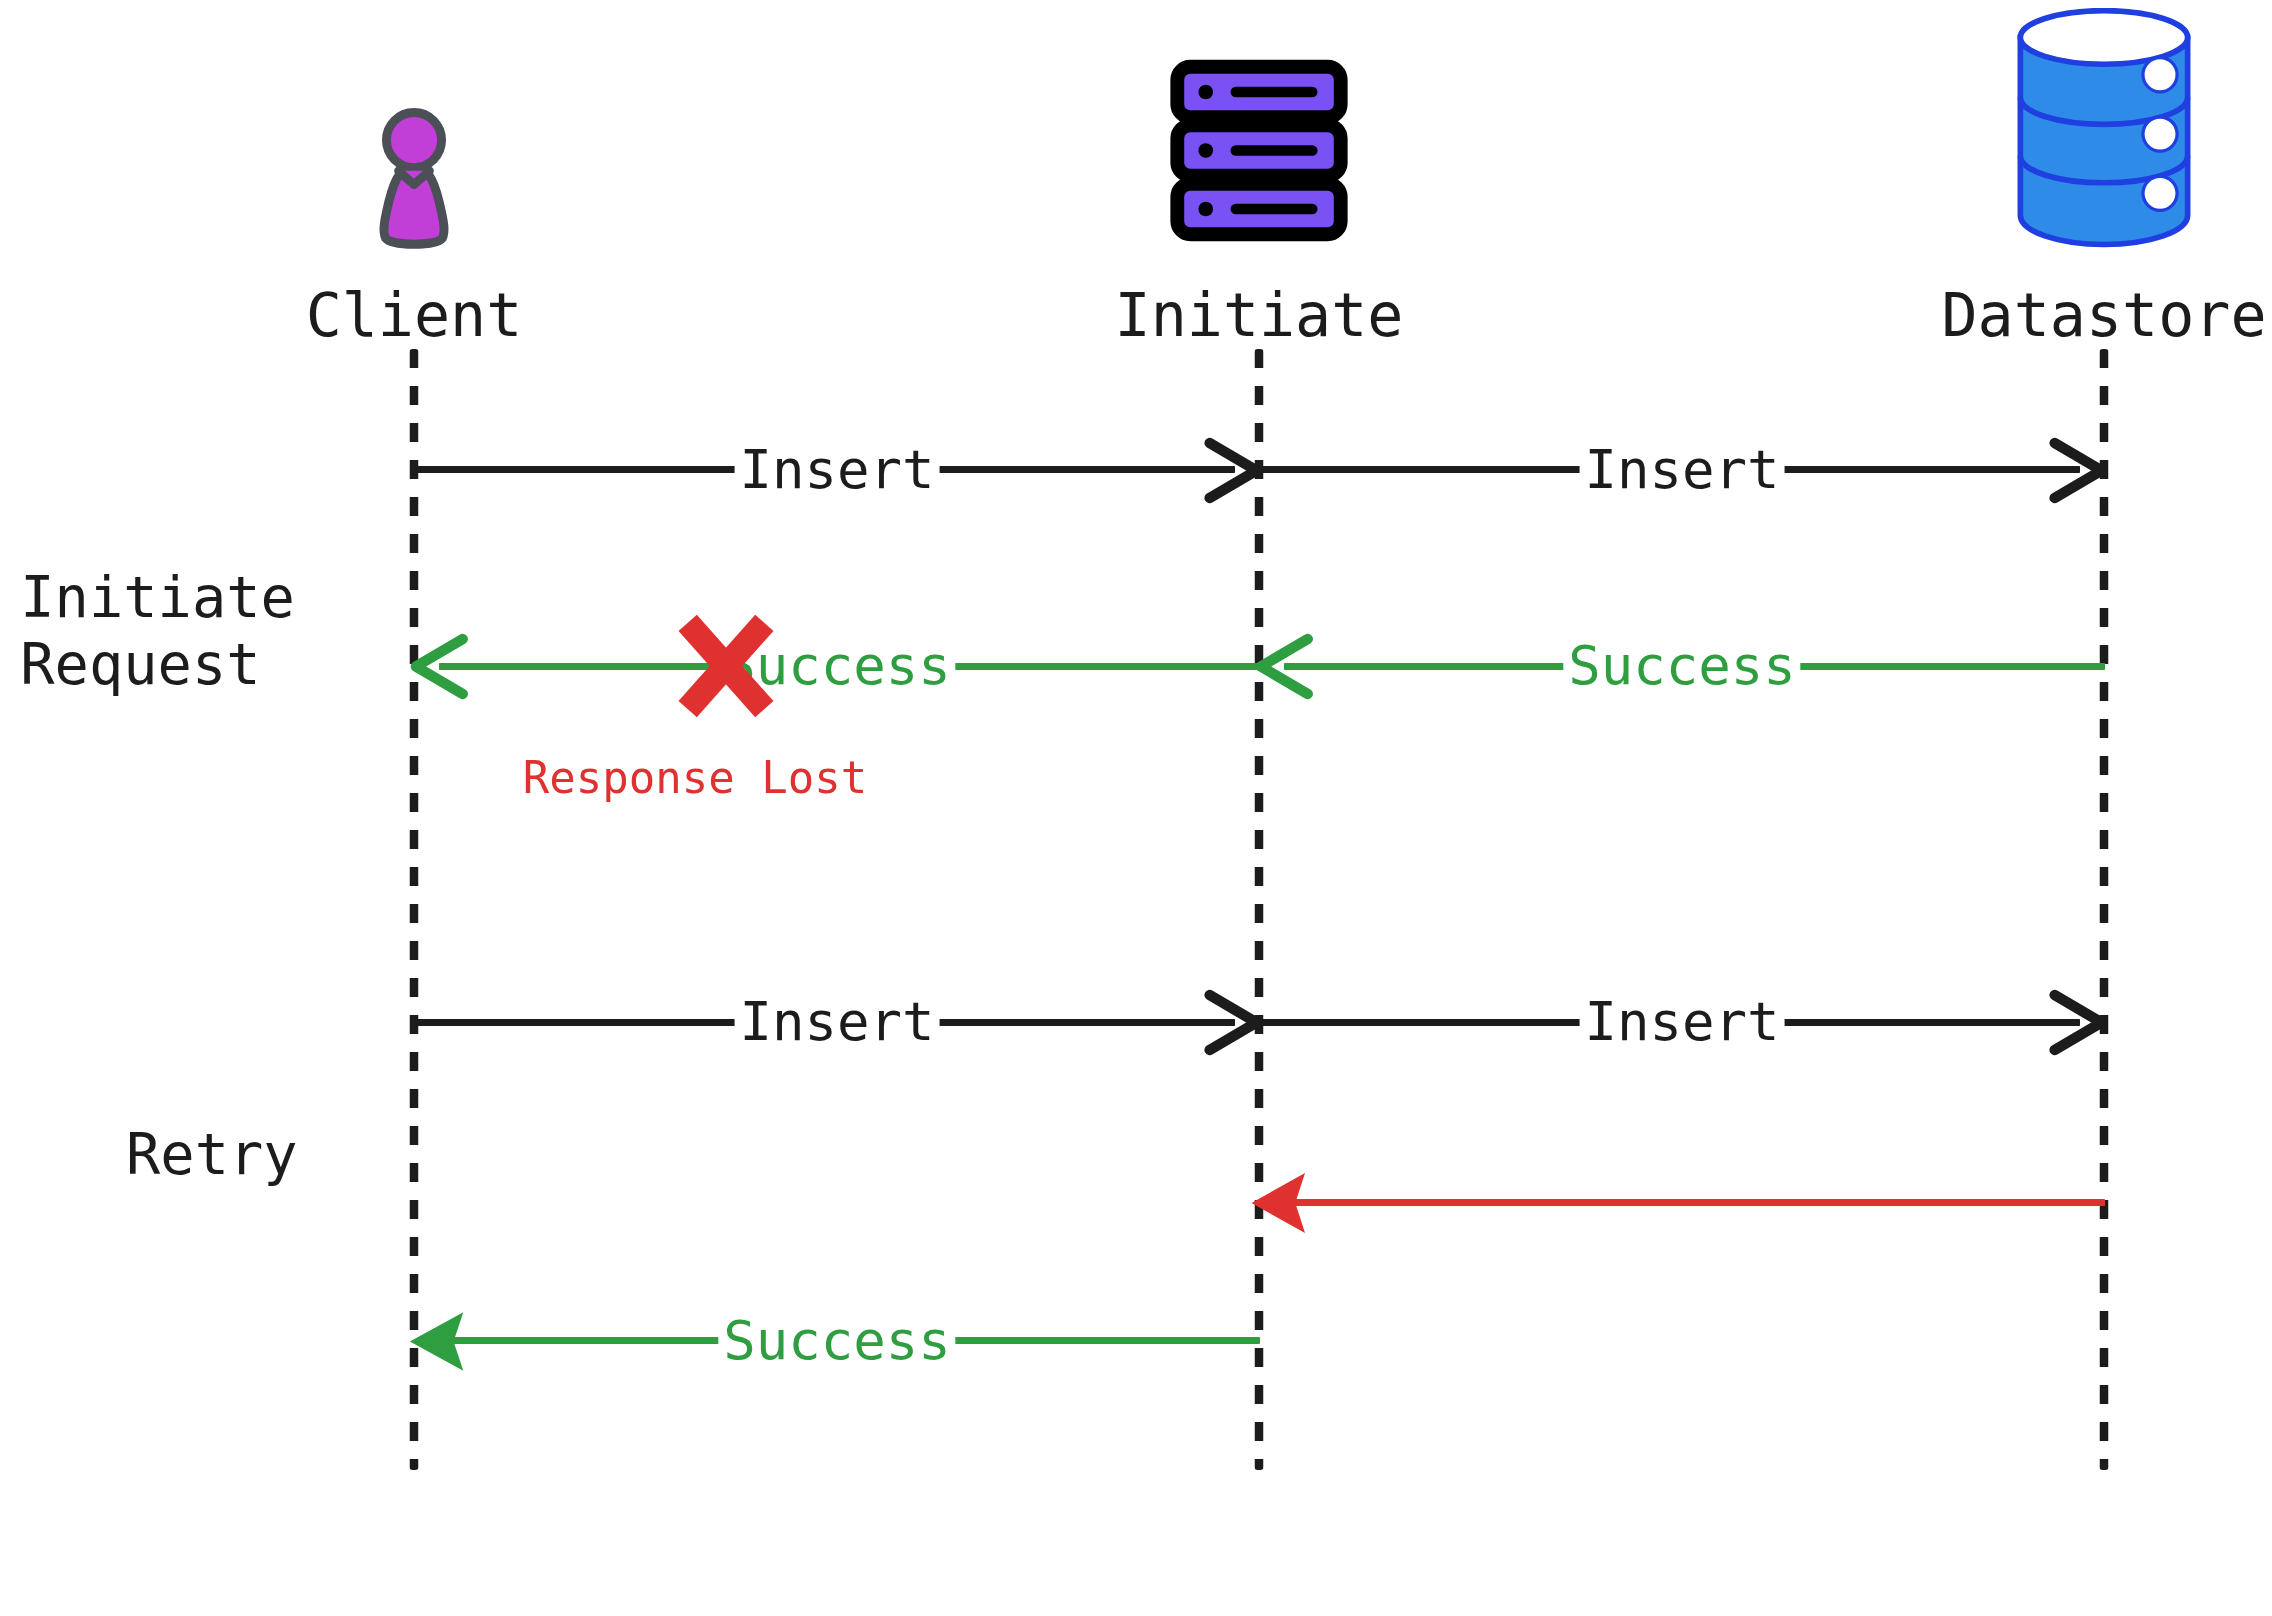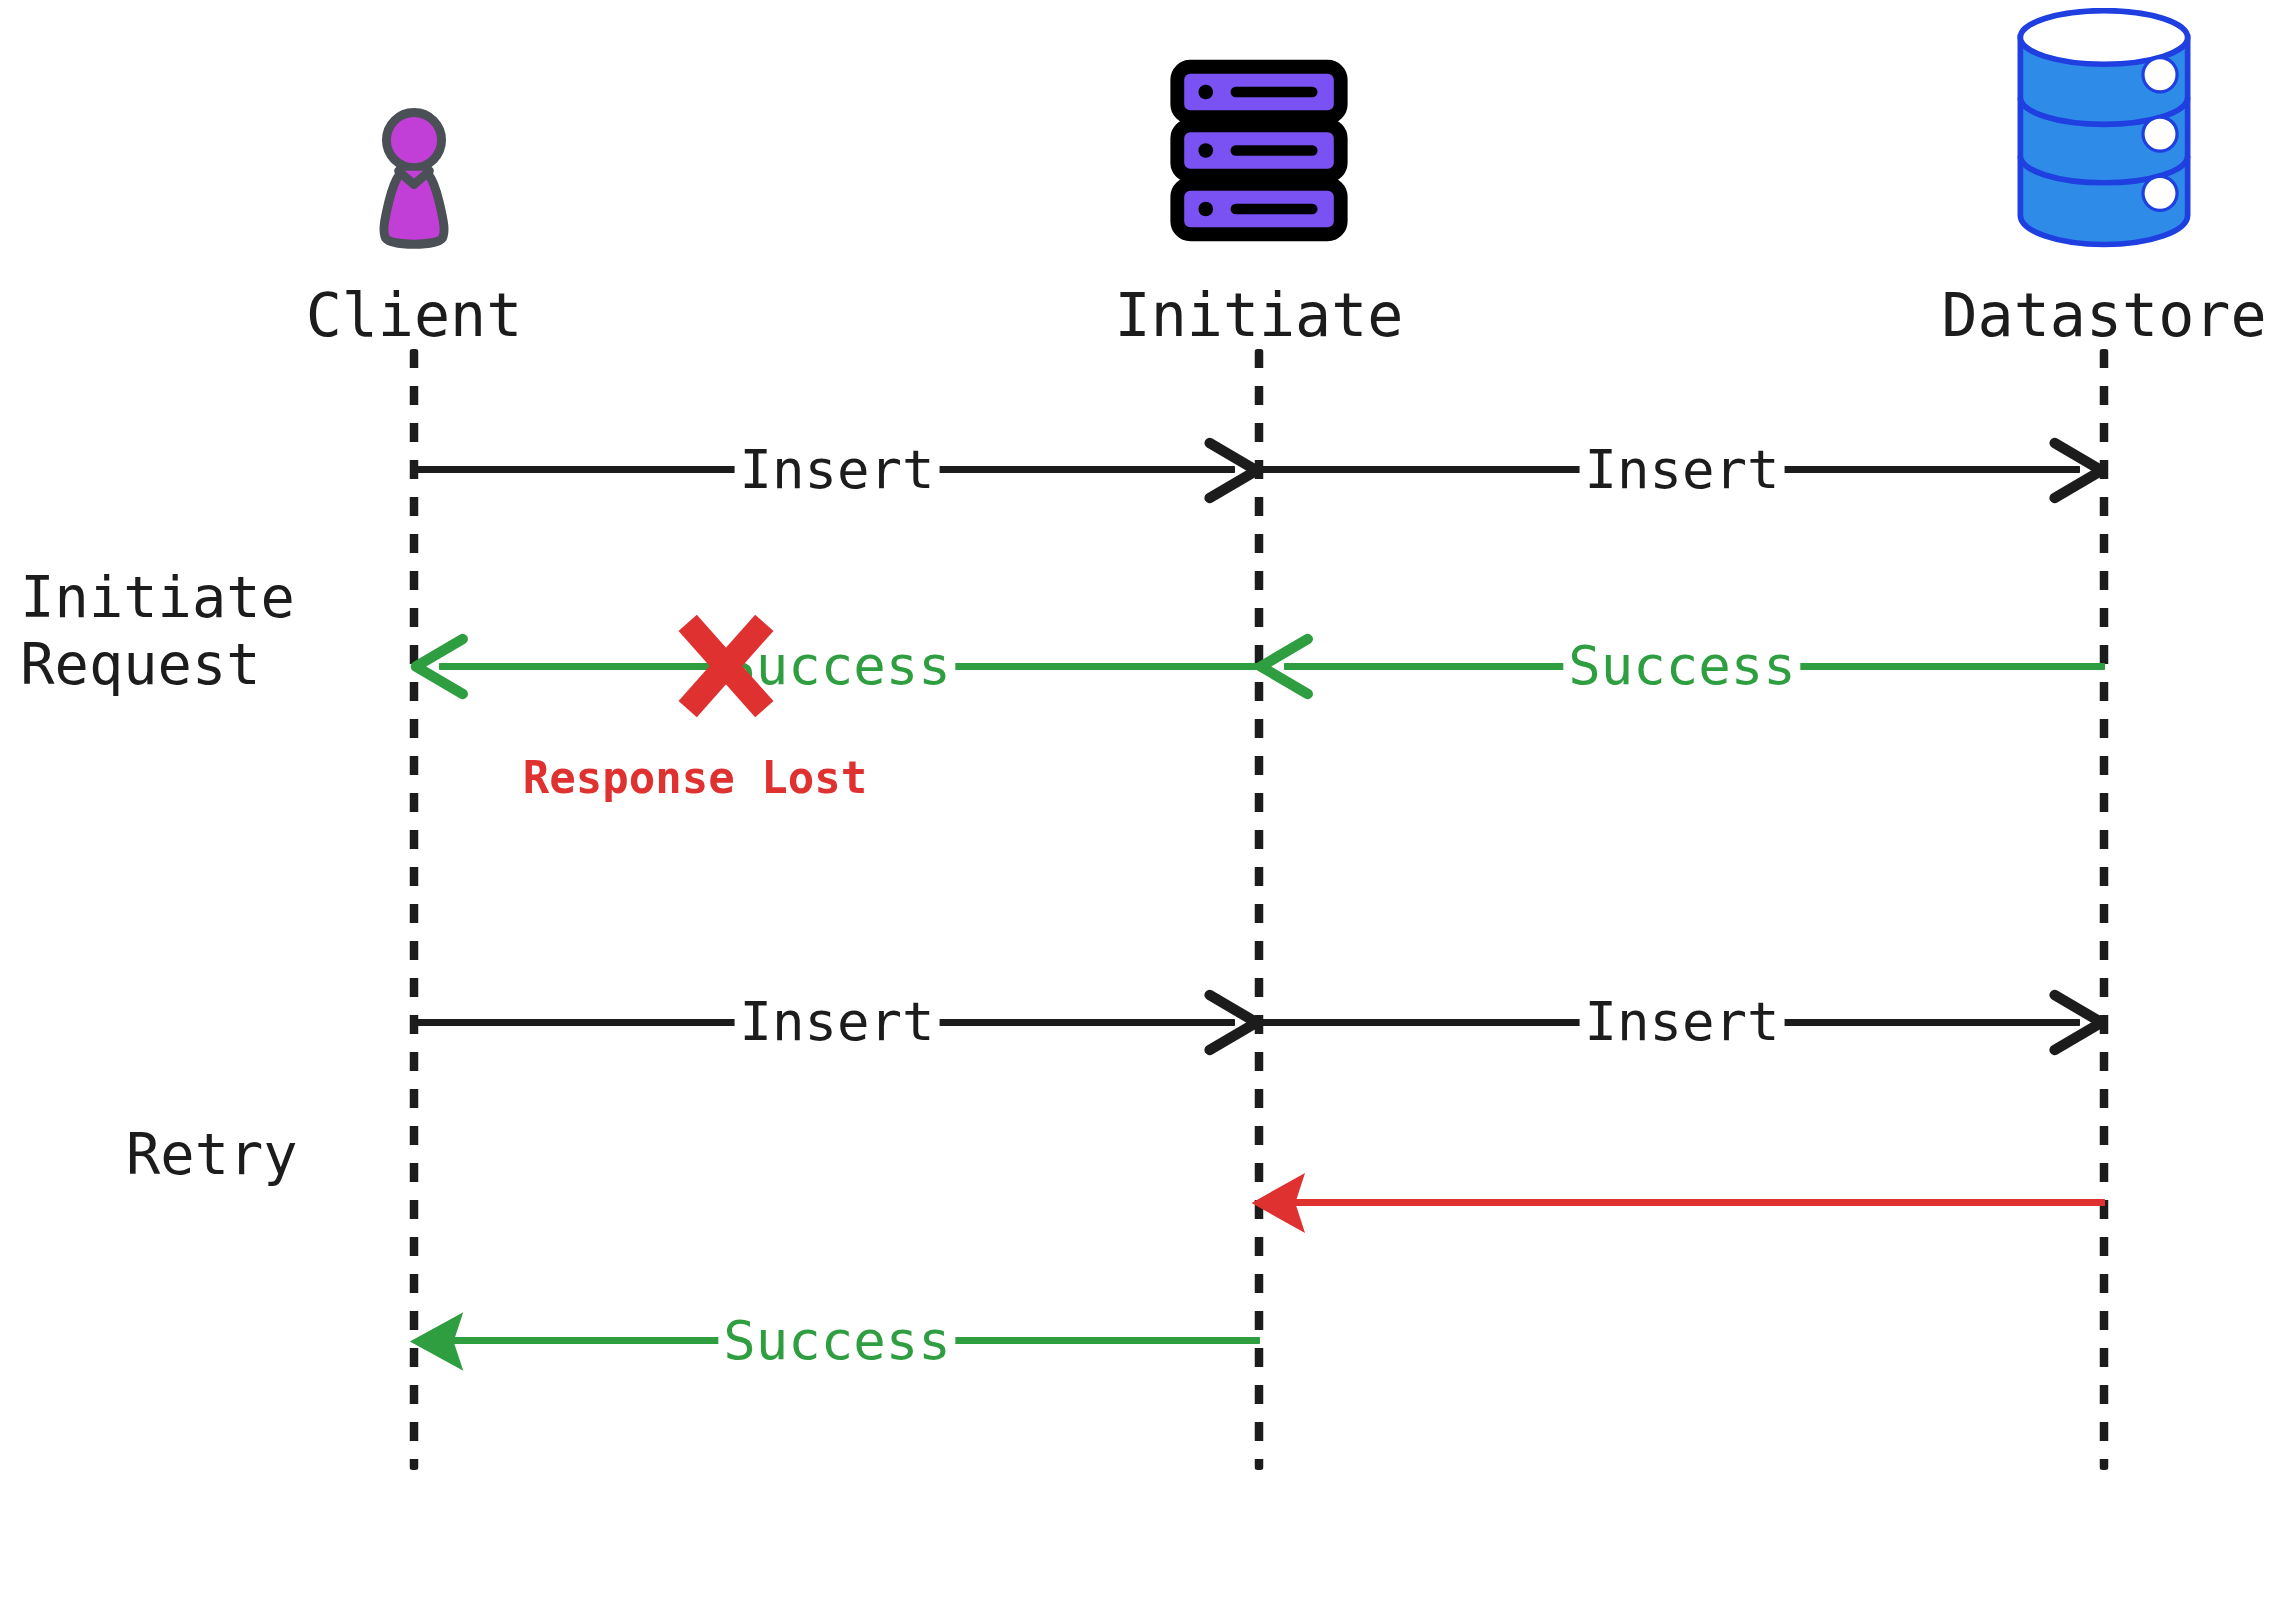--- a/index.html
+++ b/index.html
@@ -179,21 +179,21 @@
   </svg>
   <div class="msg-label" style="left:837px; top:666px; color:#2E9E40;">Success</div>
 
   <svg class="abs" style="left:673px; top:613px;" width="106" height="106" viewBox="0 0 130 130">
     <g stroke="#E03131" stroke-width="30" stroke-linecap="butt">
       <line x1="18" y1="12" x2="112" y2="118"></line>
       <line x1="112" y1="12" x2="18" y2="118"></line>
     </g>
   </svg>
 
-  <div class="annotation" style="left:695px; top:752px; color:#E03131;font-weight:bold;">Response Lost</div>
+  <div class="annotation" style="left:695px; top:752px; color:#E03131;">Response Lost</div>
 
   <div class="msg-line" style="left:414px; width:821px; top:1019px; background:#1c1c1c;"></div>
   <svg class="head-svg" style="left:1203px; top:991px;" width="65" height="63" viewBox="0 0 80 78">
     <polyline points="8,5 66,39 8,73" fill="none" stroke="#1c1c1c" stroke-width="13" stroke-linecap="round" stroke-linejoin="round"></polyline>
   </svg>
   <div class="msg-label" style="left:837px; top:1022px; color:#1c1c1c;">Insert</div>
 
   <div class="msg-line" style="left:1259px; width:821px; top:1019px; background:#1c1c1c;"></div>
   <svg class="head-svg" style="left:2048px; top:991px;" width="65" height="63" viewBox="0 0 80 78">
     <polyline points="8,5 66,39 8,73" fill="none" stroke="#1c1c1c" stroke-width="13" stroke-linecap="round" stroke-linejoin="round"></polyline>

